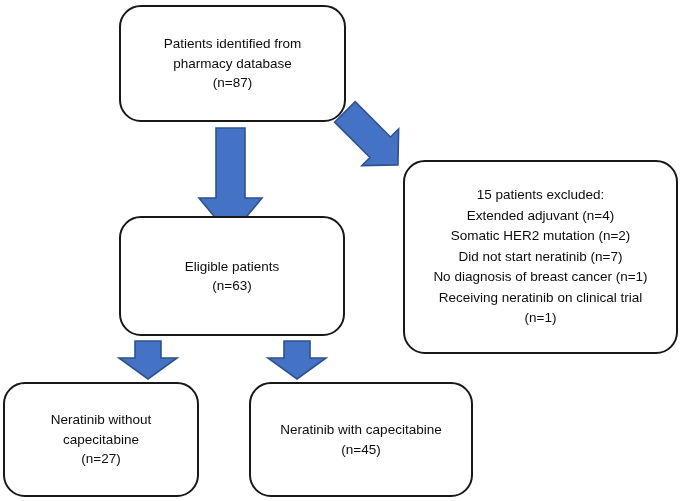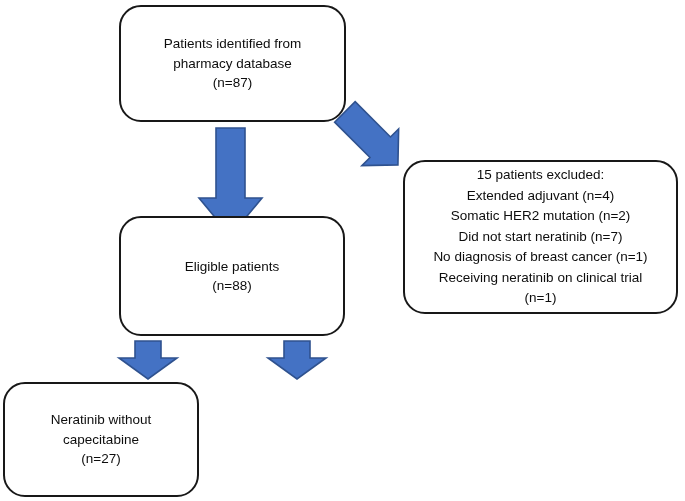--- a/index.html
+++ b/index.html
@@ -47,21 +47,21 @@
     width: 685px;
     height: 501px;
     pointer-events: none;
   }
   .arrow-layer svg {
     display: block;
   }
   
   #node-source        { left: 119px; top: 5px;   width: 227px; height: 117px; }
   #node-eligible      { left: 119px; top: 216px; width: 226px; height: 120px; }
-  #node-excluded      { left: 403px; top: 160px; width: 275px; height: 154px; text-align: center; }
+  #node-excluded      { left: 403px; top: 160px; width: 275px; height: 194px; text-align: center; }
   #node-mono          { left: 3px;   top: 382px; width: 196px; height: 115px; }
   #node-combo         { left: 249px; top: 382px; width: 224px; height: 115px; }
 </style>
 </head>
 <body>
 
 <div id="canvas">
 
   <div class="arrow-layer">
     <svg width="685" height="501" viewBox="0 0 685 501" xmlns="http://www.w3.org/2000/svg">
@@ -80,33 +80,37 @@
   </div>
 
   <div class="node" id="node-source">
     <span class="node-text">Patients identified from
 pharmacy database
 (n=87)</span>
   </div>
 
   <div class="node" id="node-eligible">
     <span class="node-text">Eligible patients
-(n=88)</span>
+(n=63)</span>
   </div>
 
   <div class="node" id="node-excluded">
     <span class="node-text tight">15 patients excluded:
 Extended adjuvant (n=4)
 Somatic HER2 mutation (n=2)
 Did not start neratinib (n=7)
 No diagnosis of breast cancer (n=1)
 Receiving neratinib on clinical trial
 (n=1)</span>
   </div>
 
   <div class="node" id="node-mono">
     <span class="node-text">Neratinib without
 capecitabine
 (n=27)</span>
   </div>
 
+  <div class="node" id="node-combo">
+    <span class="node-text">Neratinib with capecitabine
+(n=45)</span>
+  </div>
 
 </div>
 
 </body></html>

